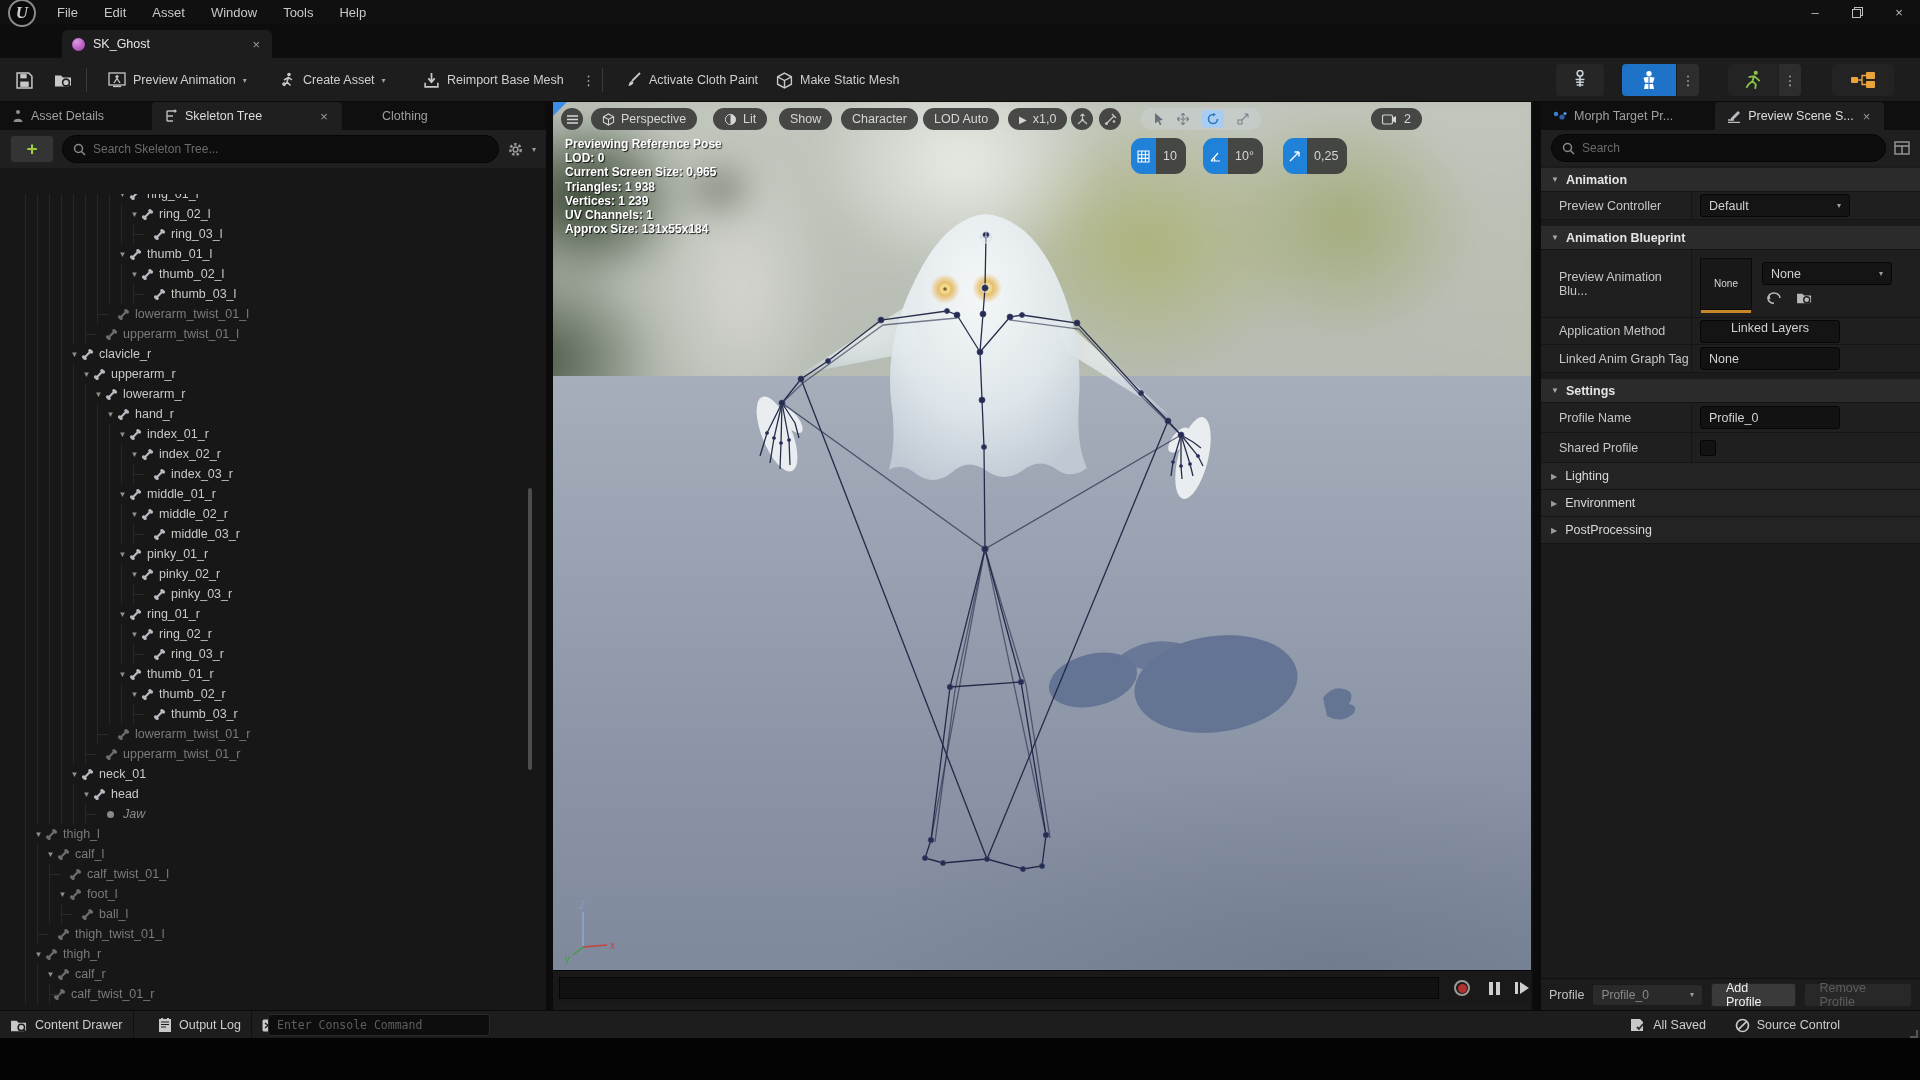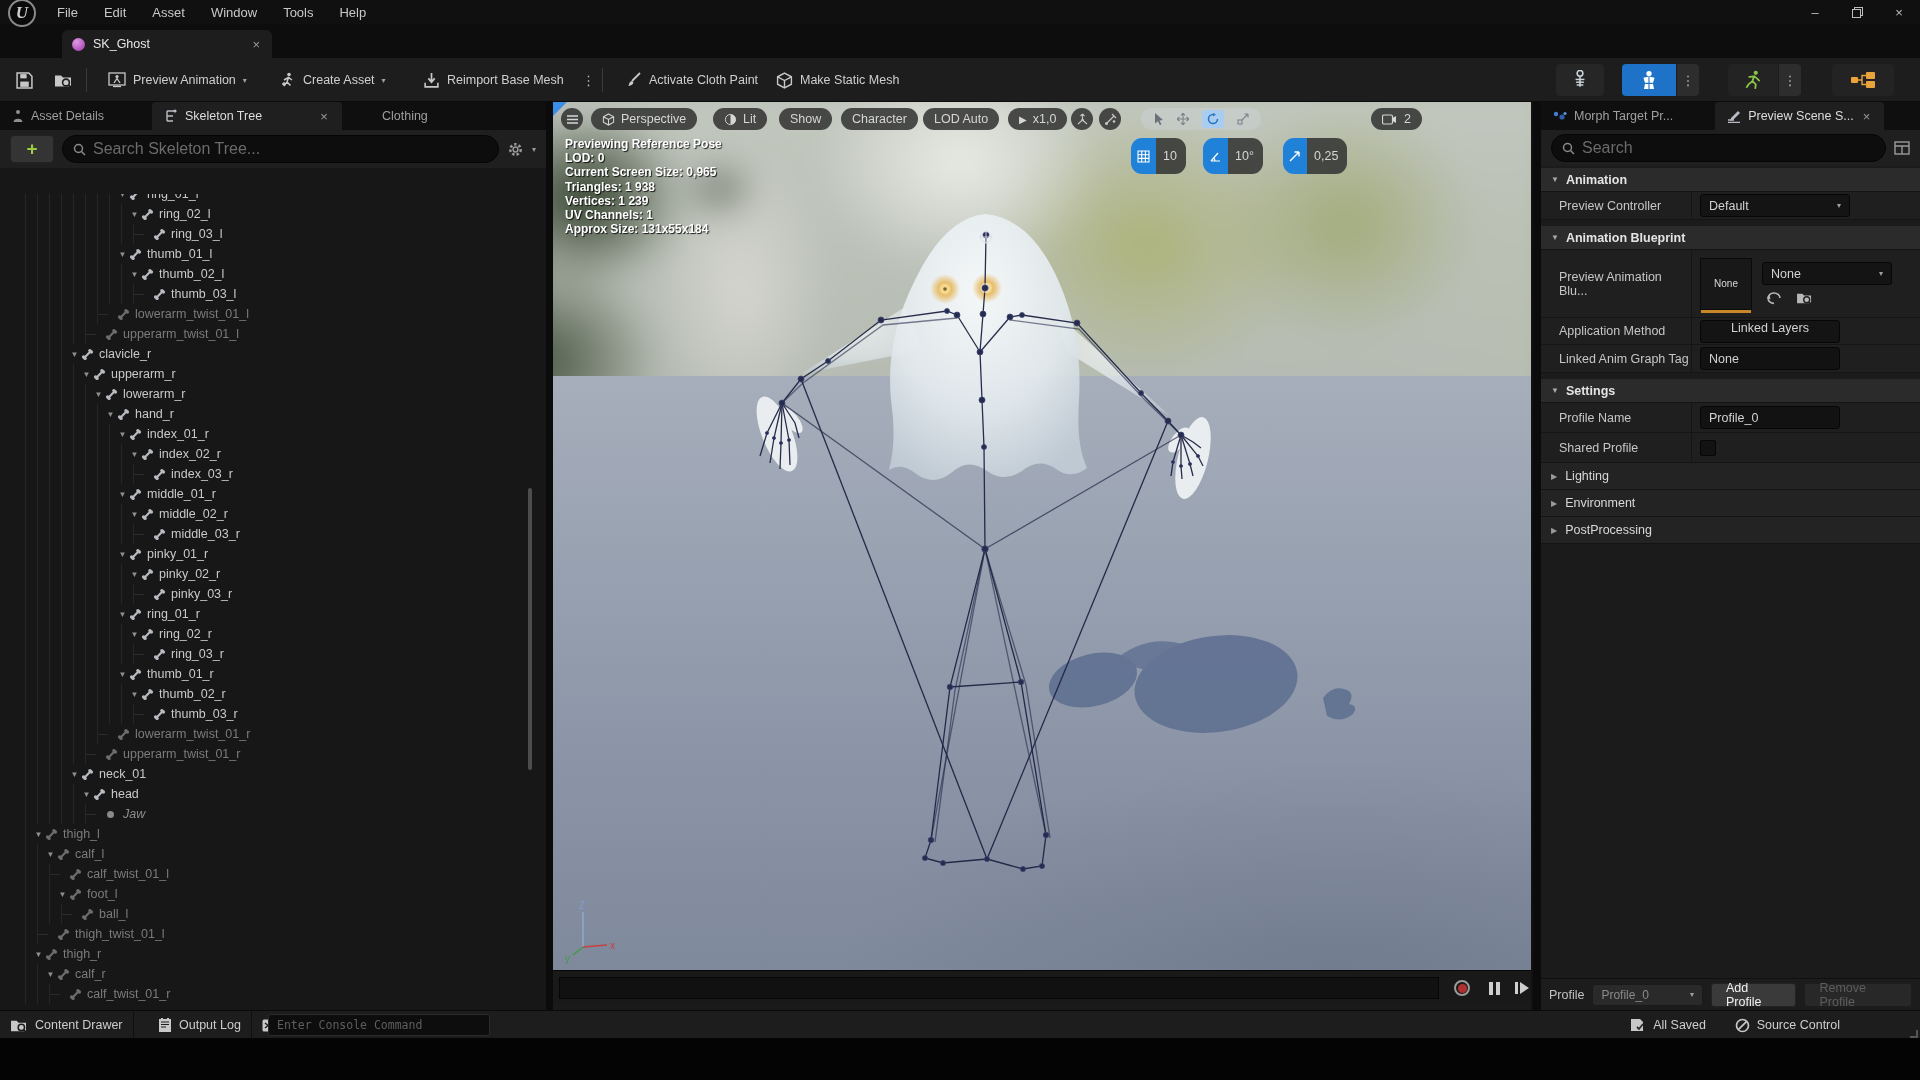--- a/index.html
+++ b/index.html
@@ -40,21 +40,21 @@
 
   
   .ptabs { position:absolute; left:0; top:0; right:0; height:28px; background:#0f0f0f; display:flex; }
   .ptab { height:28px; display:flex; align-items:center; gap:7px; padding:0 12px; color:#9f9f9f; font-size:12.5px; }
   .ptab.active { background:#1f1f1f; color:#dcdcdc; border-radius:4px 4px 0 0; }
 
   
   #lsearchrow { left:0; top:28px; width:546px; height:38px; background:#1f1f1f; display:flex; align-items:center; padding:0 10px; gap:8px; position:absolute; }
   .plusbtn { width:44px; height:28px; background:#343434; border:1px solid #222; border-radius:4px; color:#9ccd41; font-size:19px; font-weight:bold; display:flex; align-items:center; justify-content:center; }
   .searchbox { flex:1; height:28px; background:#0d0d0d; border:1px solid #050505; border-radius:14px; display:flex; align-items:center; padding:0 10px; gap:7px; }
-  .searchbox input { flex:1; background:transparent; border:0; outline:none; color:#84cc16; font-size:16px; font-family:"Liberation Sans",sans-serif; }
+  .searchbox input { flex:1; background:transparent; border:0; outline:none; color:#84cc16; font-size:12px; font-family:"Liberation Sans",sans-serif; }
   .searchbox input::placeholder { color:#6b6b6b; }
 
   #nameheader { left:0; top:66px; width:546px; height:26px; background:#242424; border-top:1px solid #0d0d0d; border-bottom:1px solid #0d0d0d; color:#c9c9c9; font-size:12.5px; display:flex; align-items:center; padding-left:12px; position:absolute; }
 
   #treewrap { left:0; top:92px; width:546px; height:810px; overflow:hidden; position:absolute; background:#171717; }
   #treelist { position:absolute; left:0; top:-10px; width:100%; }
   .trow { position:relative; height:20px; display:flex; align-items:center; font-size:12.5px; color:#c9c9c9; white-space:nowrap; }
   .trow.dim { color:#7b7b7b; }
   .trow.italic { font-style:italic; color:#8d8d8d; }
   .trow .exp { width:13px; flex:none; font-size:8px; color:#8f8f8f; text-align:center; }
@@ -1179,21 +1179,21 @@
                     <circle cx="11" cy="3.2" r="2.1"></circle>
                     <circle cx="12.8" cy="5" r="2.1"></circle>
                     <circle cx="3.2" cy="11" r="2.1"></circle>
                     <circle cx="5" cy="12.8" r="2.1"></circle>
                     <rect x="3.4" y="6.7" width="9.2" height="2.6" transform="rotate(-45 8 8)"></rect>
                   </g>
                 </svg>
               </span>
               <span class="tlbl">calf_r</span>
             </div>
-            <div class="trow dim" style="padding-left: 56px;">
+            <div class="trow dim" style="padding-left: 40px;">
               <span class="guide" style="left: 25px;"></span>
               <span class="guide" style="left: 37px;"></span>
               <span class="guide" style="left: 49px;"></span>
               <span class="htick" style="left: 50px; width: 10px;"></span>
               <span class="exp"></span>
               <span class="bicon">
                 <svg width="13" height="13" viewBox="0 0 16 16">
                   <g fill="#6e6e6e">
                     <circle cx="11" cy="3.2" r="2.1"></circle>
                     <circle cx="12.8" cy="5" r="2.1"></circle>

